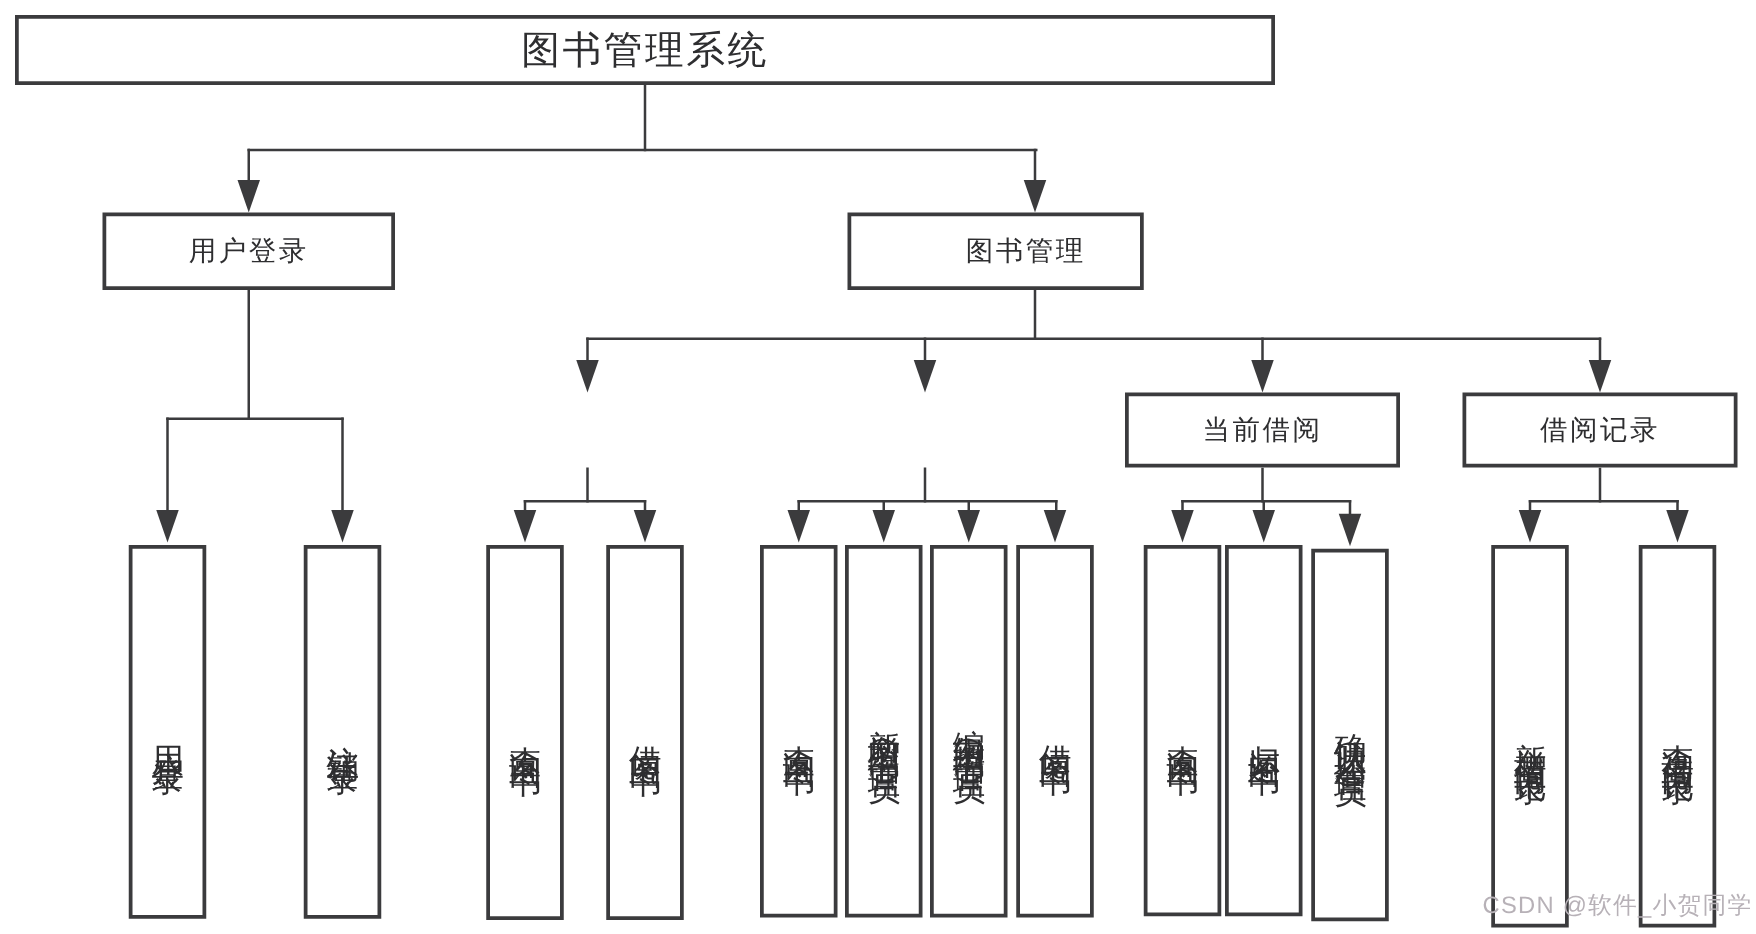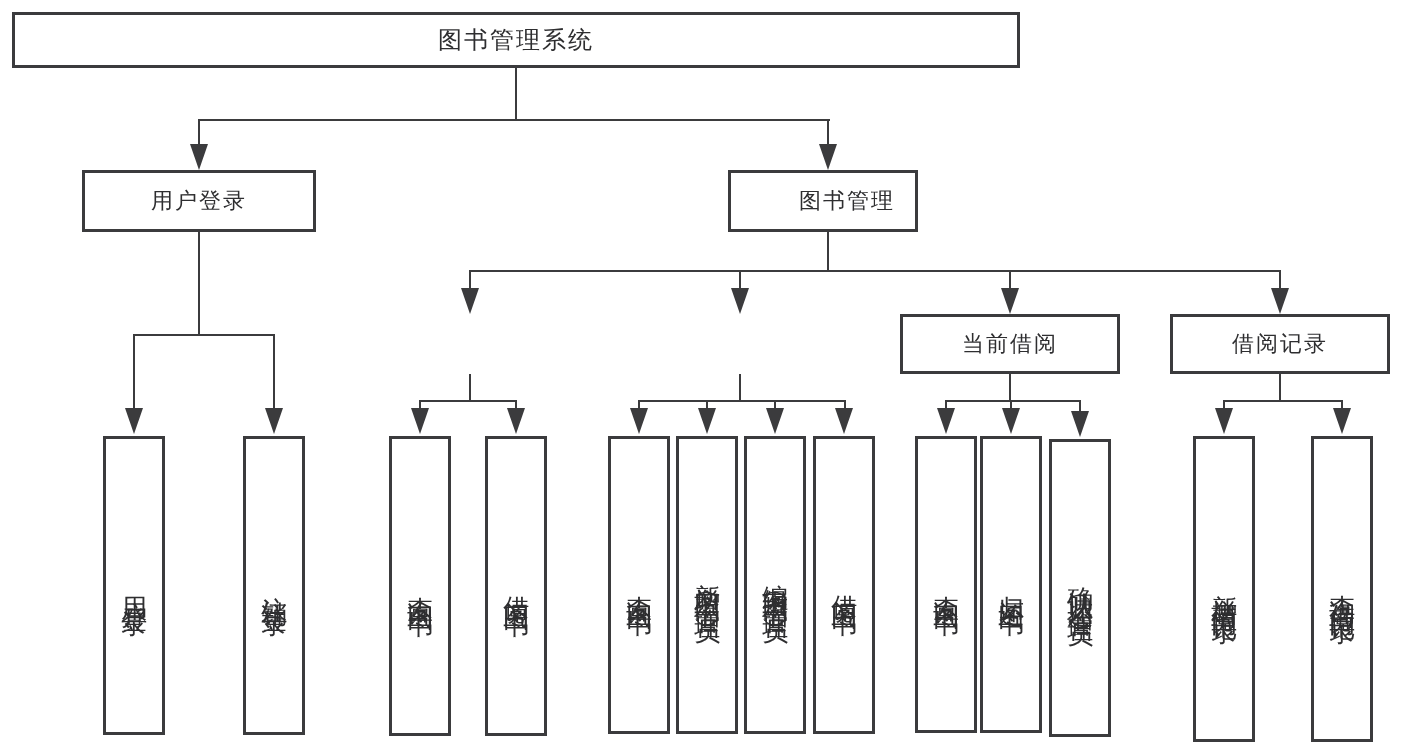--- a/index.html
+++ b/index.html
@@ -19,21 +19,21 @@
     align-items:center;
     justify-content:center;
     z-index:2;
   }
   .hlabel{
     color:#2e2e30;
     font-size:22px;
     letter-spacing:2px;
     white-space:nowrap;
   }
-  .root-label{font-size:24px;}
+  .root-label{font-size:31px;}
   .vtext{
     writing-mode:vertical-rl;
     color:#2e2e30;
     font-size:26px;
     letter-spacing:5px;
     line-height:1.05;
   }
   .line{
     position:absolute;
     background:#3b3b3d;
@@ -62,21 +62,21 @@
 
 <div class="canvas">
 
   <div class="box" style="left:12px;top:12px;width:1008px;height:56px;">
     <span class="hlabel root-label">图书管理系统</span>
   </div>
 
   <div class="box" style="left:82px;top:170px;width:234px;height:62px;">
     <span class="hlabel">用户登录</span>
   </div>
-  <div class="box" style="left:728px;top:170px;width:190px;height:62px;padding-left:48px;">
+  <div class="box" style="left:678px;top:170px;width:237px;height:62px;padding-left:48px;">
     <span class="hlabel">图书管理</span>
   </div>
 
   <div class="box" style="left:900px;top:314px;width:220px;height:60px;">
     <span class="hlabel">当前借阅</span>
   </div>
   <div class="box" style="left:1170px;top:314px;width:220px;height:60px;">
     <span class="hlabel">借阅记录</span>
   </div>
 
@@ -176,14 +176,15 @@
   <div class="line" style="left:1079px;top:400px;width:2px;height:12px;"></div>
   <div class="arrow" style="left:1071px;top:411px;"></div>
 
   <div class="line" style="left:1279px;top:374px;width:2px;height:28px;"></div>
   <div class="line" style="left:1223px;top:400px;width:120px;height:2px;"></div>
   <div class="line" style="left:1223px;top:400px;width:2px;height:10px;"></div>
   <div class="arrow" style="left:1215px;top:408px;"></div>
   <div class="line" style="left:1341px;top:400px;width:2px;height:10px;"></div>
   <div class="arrow" style="left:1333px;top:408px;"></div>
 
+  <div class="watermark">CSDN @软件_小贺同学</div>
 
 </div>
 
 </body></html>

